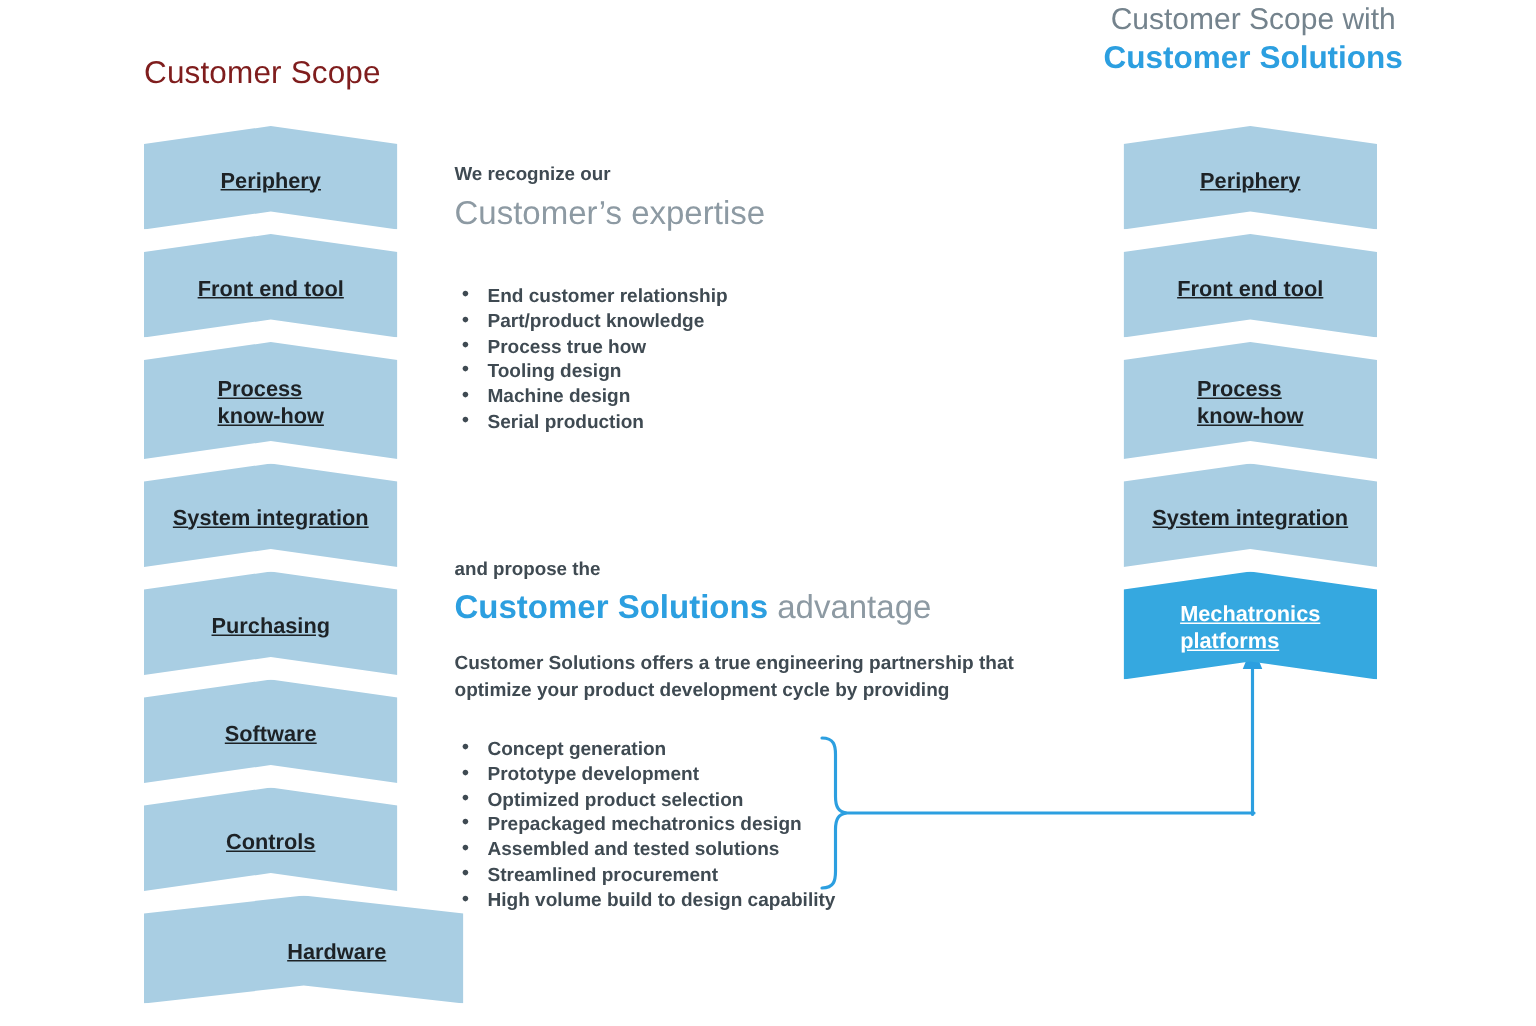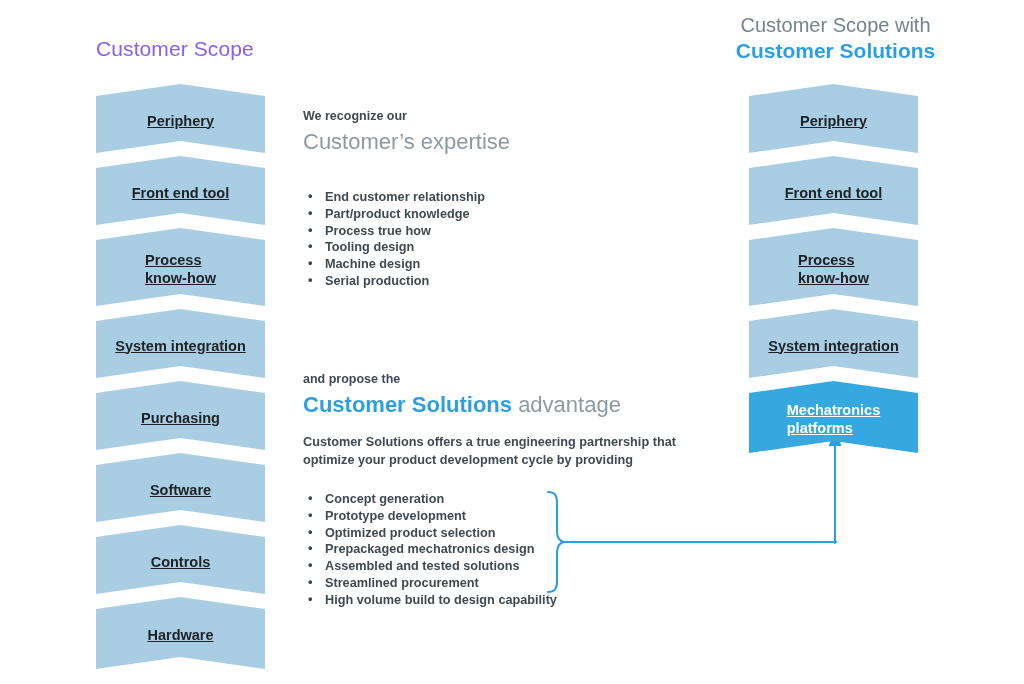--- a/index.html
+++ b/index.html
@@ -18,30 +18,30 @@
     position: relative;
     width: 1024px;
     height: 684px;
   }
 
   
   .col-heading {
     position: absolute;
     font-size: 21px;
     font-weight: 400;
-    color: #8b5cf6;
+    color: #7f1d1d;
     letter-spacing: 0.1px;
     white-space: nowrap;
   }
   #left-heading { left: 96px; top: 37px; }
 
   #right-heading-wrap {
     position: absolute;
     left: 718px;
-    top: 12px;
+    top: 0;
     width: 235px;
     text-align: center;
   }
   #right-heading-wrap .line1 {
     display: block;
     font-size: 20px;
     font-weight: 400;
     color: #74838d;
     line-height: 26px;
     white-space: nowrap;
@@ -175,21 +175,21 @@
       </div>
       <div class="chev" style="height: 69px;">
         <span class="chev-label">Purchasing</span>
       </div>
       <div class="chev" style="height: 69px;">
         <span class="chev-label">Software</span>
       </div>
       <div class="chev" style="height: 69px;">
         <span class="chev-label">Controls</span>
       </div>
-      <div class="chev" style="height: 72px;">
+      <div class="chev" style="height: 72px; padding-left: 44px;">
         <span class="chev-label">Hardware</span>
       </div>
     </div>
 
   <div class="text-block" id="block-expertise">
     <p class="kicker">We recognize our</p>
     <p class="headline">Customer’s expertise</p>
     <ul class="bullets" id="list-expertise">
         <li>End customer relationship</li>
         <li>Part/product knowledge</li>

